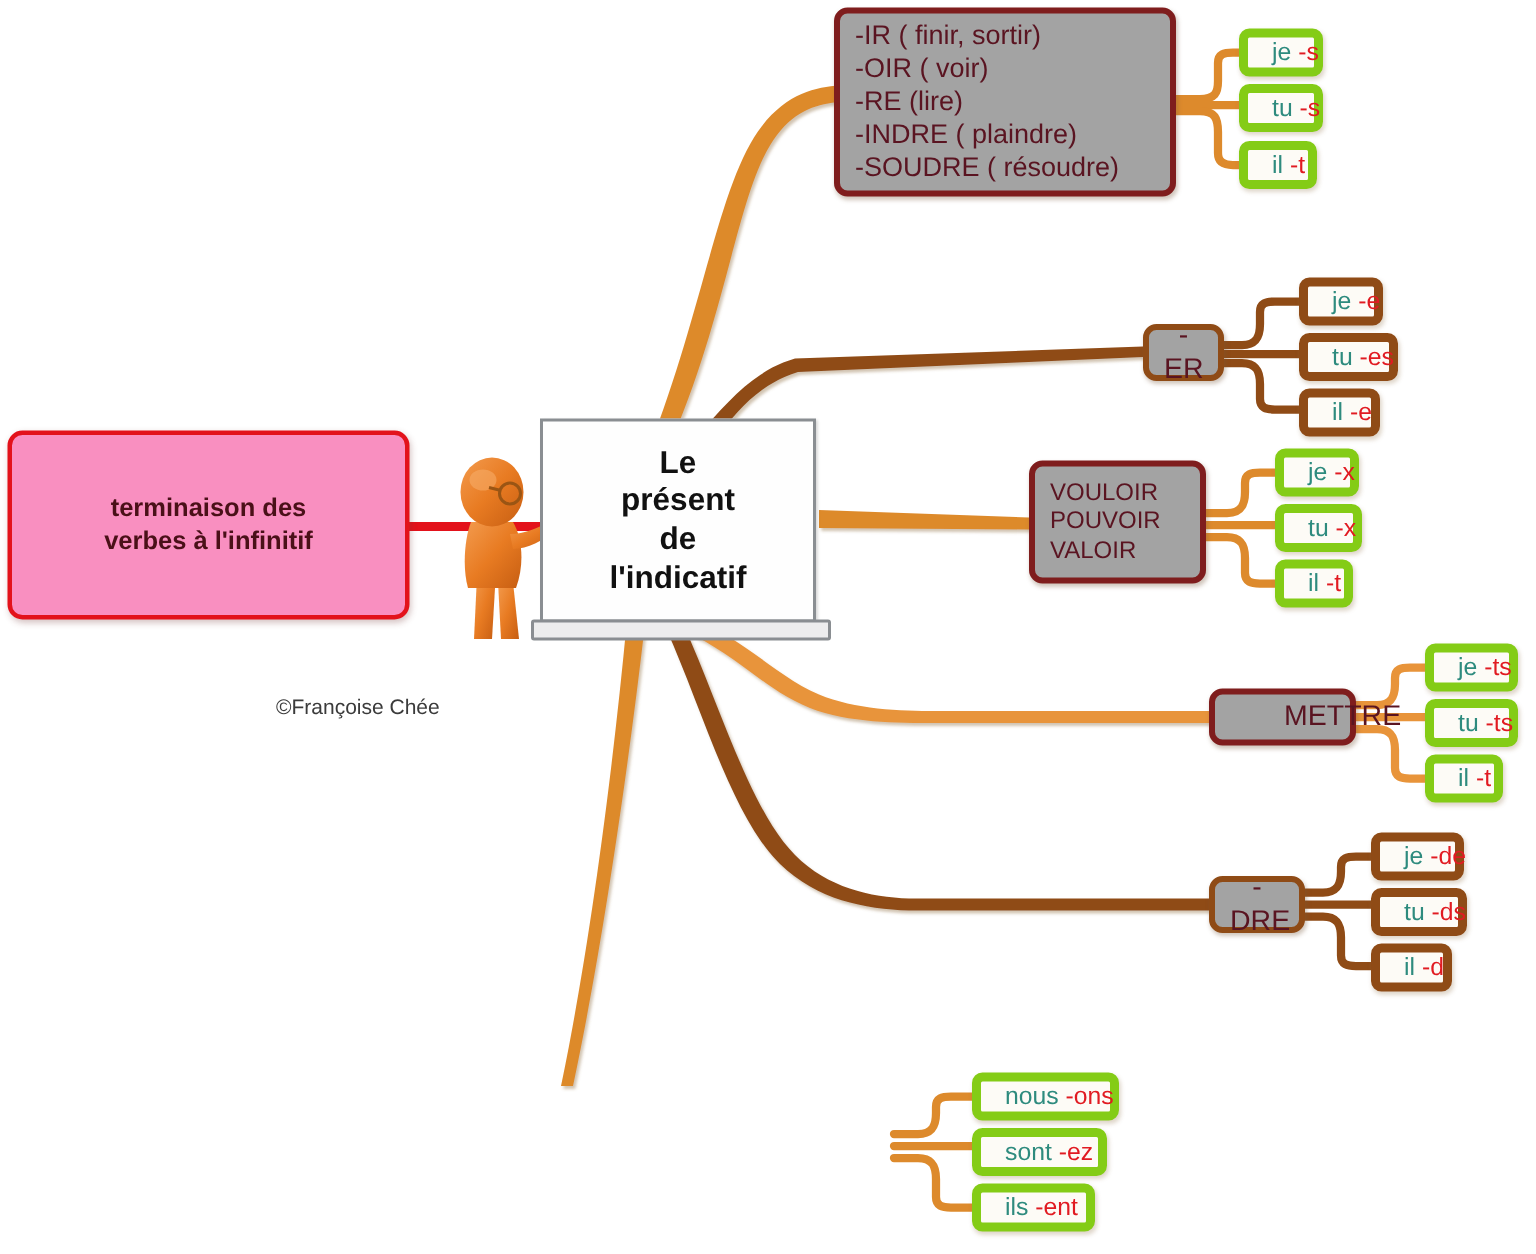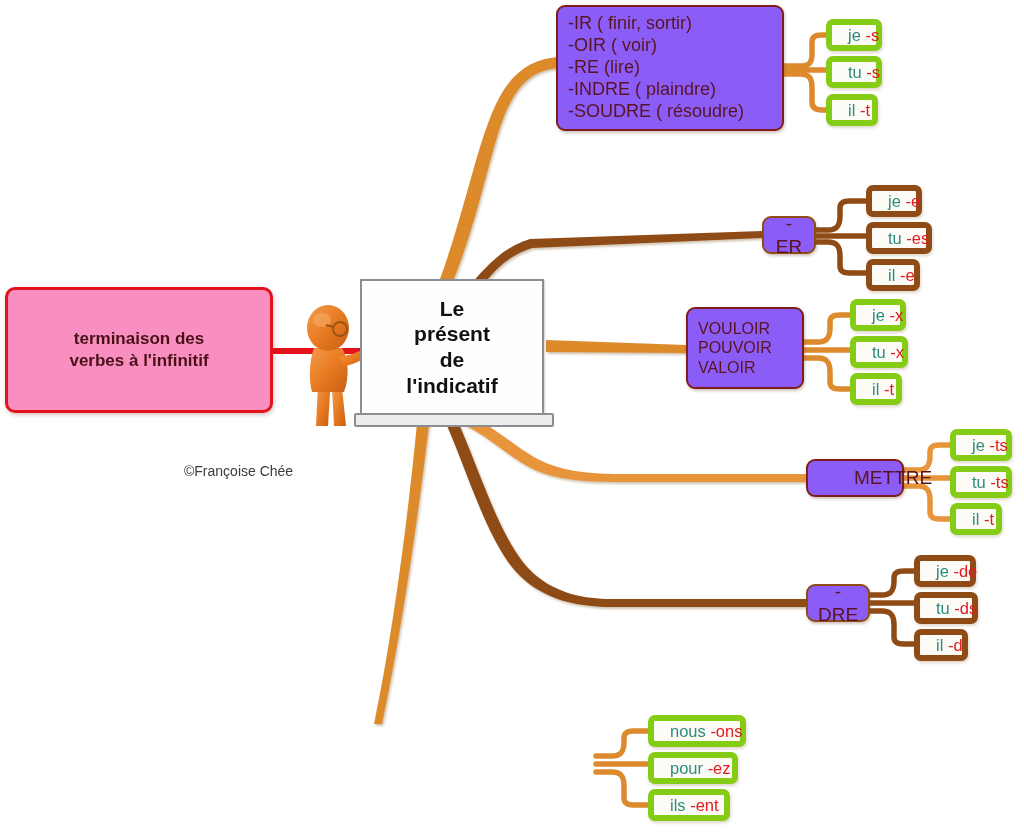--- a/index.html
+++ b/index.html
@@ -29,22 +29,22 @@
   .node {
     position: absolute;
     box-sizing: border-box;
     display: flex;
     align-items: center;
     justify-content: center;
   }
 
   
   .pinkbox {
-    background: #8b5cf6;
-    border: 2px solid #7f1d1d;
+    background: #a3a3a3;
+    border: 4px solid #7f1d1d;
     border-radius: 9px;
     color: #5A1421;
     box-shadow: 1px 2px 3px rgba(120,90,60,.35);
     padding: 6px 10px;
     line-height: 1.22;
   }
   .pinkbox.brownline { border-color: #8F4B16; }
   .pinkbox .txt { width: 100%; white-space: pre-line; }
 
   
@@ -280,21 +280,21 @@
     <span class="pron">tu</span>&nbsp;<span class="end">-ds</span>
   </div>
   <div class="node leaf brownline" style="left:914px; top:629px; width:54px; height:32px;">
     <span class="pron">il</span>&nbsp;<span class="end">-d</span>
   </div>
 
   <div class="node leaf" style="left:648px; top:715px; width:98px; height:32px;">
     <span class="pron">nous</span>&nbsp;<span class="end">-ons</span>
   </div>
   <div class="node leaf" style="left:648px; top:752px; width:90px; height:32px;">
-    <span class="pron">pour</span>&nbsp;<span class="end">-ez</span>
+    <span class="pron">sont</span>&nbsp;<span class="end">-ez</span>
   </div>
   <div class="node leaf" style="left:648px; top:789px; width:82px; height:32px;">
     <span class="pron">ils</span>&nbsp;<span class="end">-ent</span>
   </div>
 
   <div class="credit" style="left:184px; top:463px;">©Françoise Chée</div>
 
 
 </div>
 

